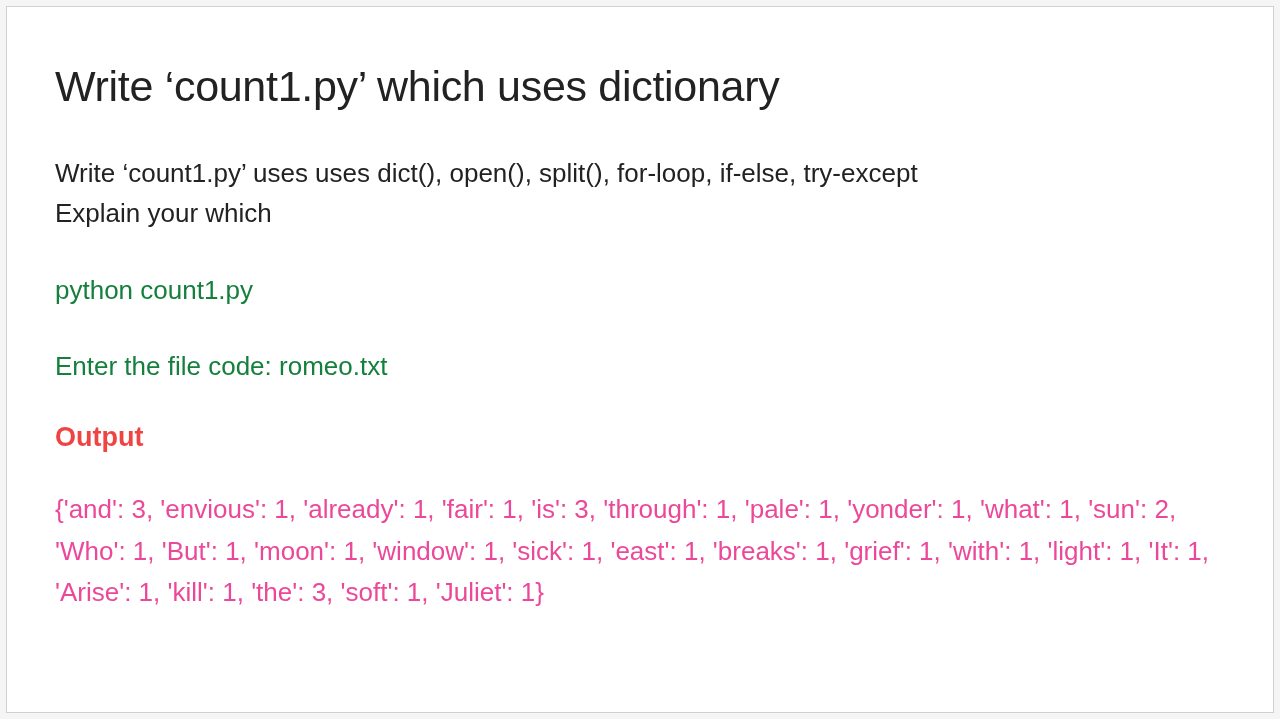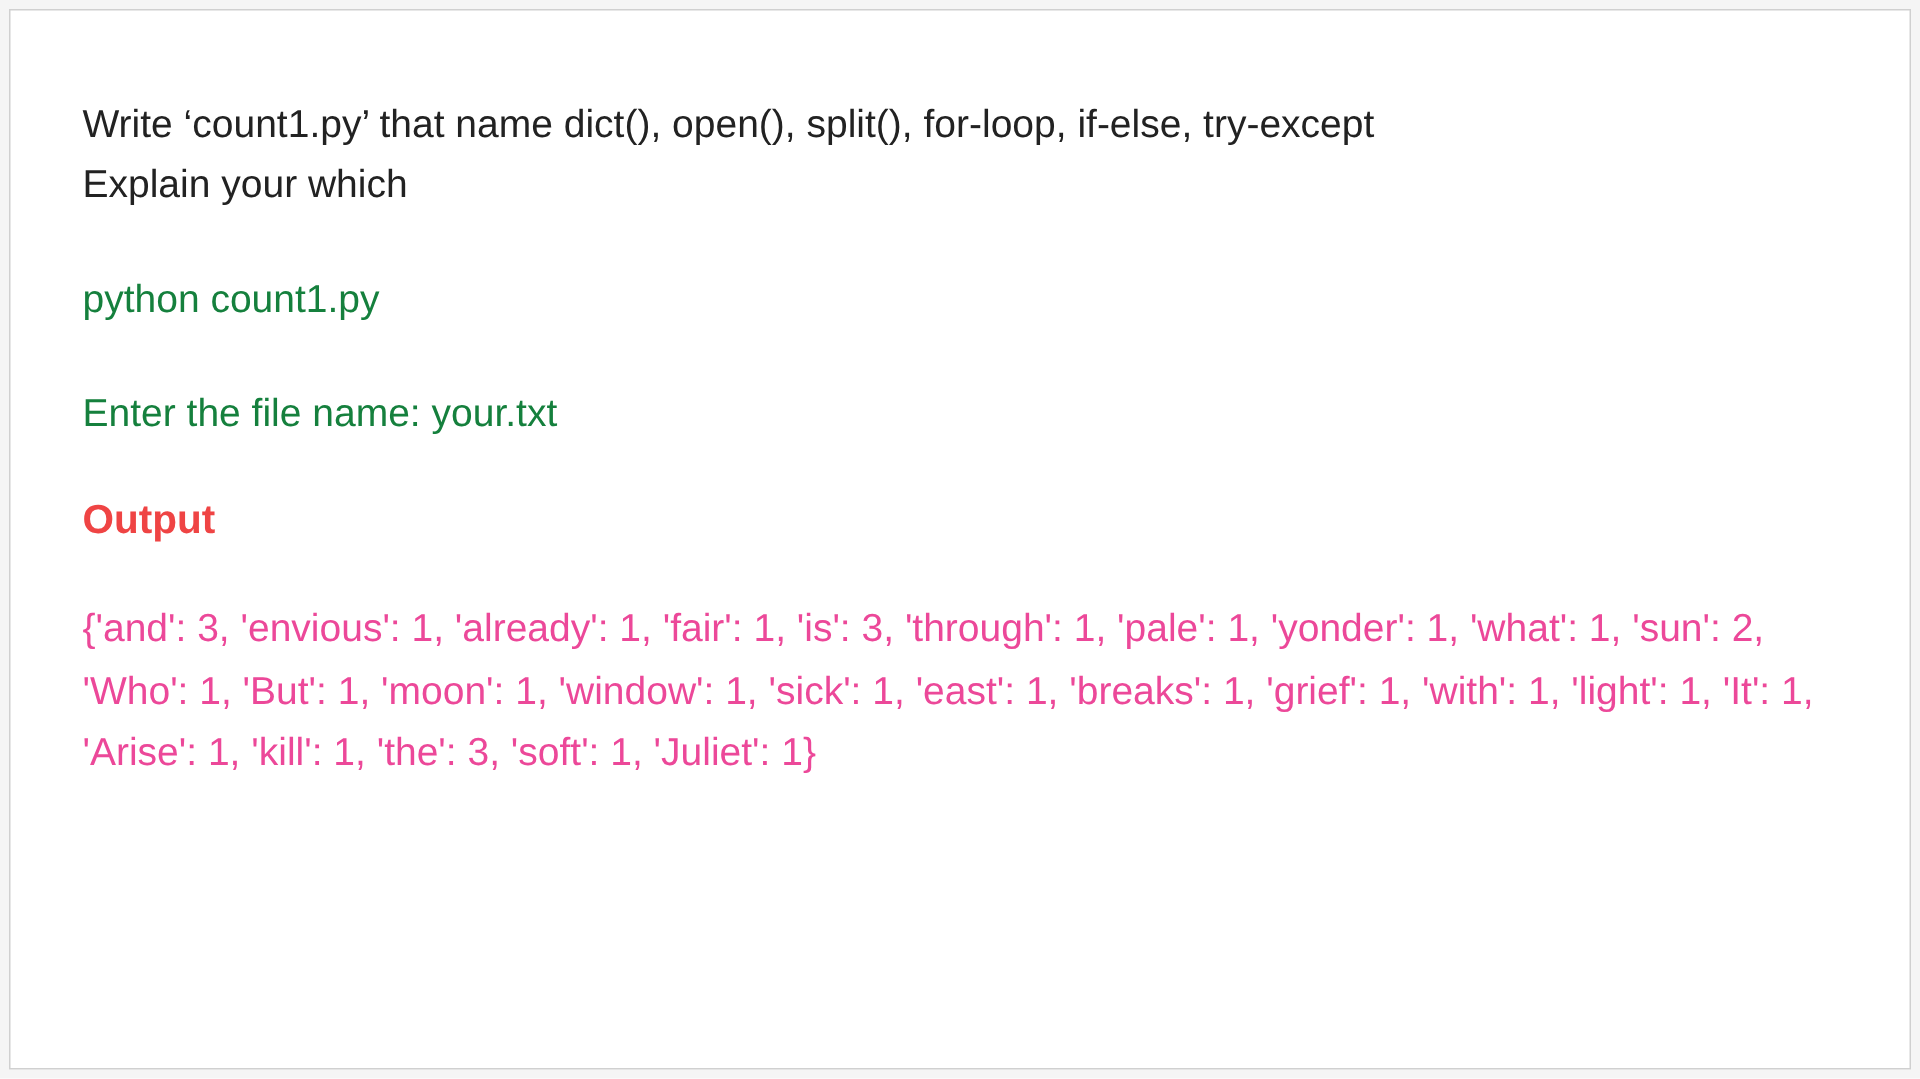--- a/index.html
+++ b/index.html
@@ -50,26 +50,27 @@
       font-size: 26px;
       color: #ec4899;
       line-height: 1.6;
       word-wrap: break-word;
     }
   </style>
 </head>
 <body>
 
 <div class="page">
+  <h1>Write ‘count1.py’ which uses dictionary</h1>
 
   <div class="body-text">
-    <span>Write ‘count1.py’ that name dict(), open(), split(), for-loop, if-else, try-except</span><br>
+    <span>Write ‘count1.py’ uses uses dict(), open(), split(), for-loop, if-else, try-except</span><br>
     <span>Explain your which</span>
   </div>
 
   <div class="red-text">python count1.py</div>
 
-  <div class="red-text">Enter the file name: your.txt</div>
+  <div class="red-text">Enter the file code: romeo.txt</div>
 
   <div class="output-label">Output</div>
 
   <div class="output-block">{'and': 3, 'envious': 1, 'already': 1, 'fair': 1, 'is': 3, 'through': 1, 'pale': 1, 'yonder': 1, 'what': 1, 'sun': 2, 'Who': 1, 'But': 1, 'moon': 1, 'window': 1, 'sick': 1, 'east': 1, 'breaks': 1, 'grief': 1, 'with': 1, 'light': 1, 'It': 1, 'Arise': 1, 'kill': 1, 'the': 3, 'soft': 1, 'Juliet': 1}</div>
 </div>
 
 </body></html>

